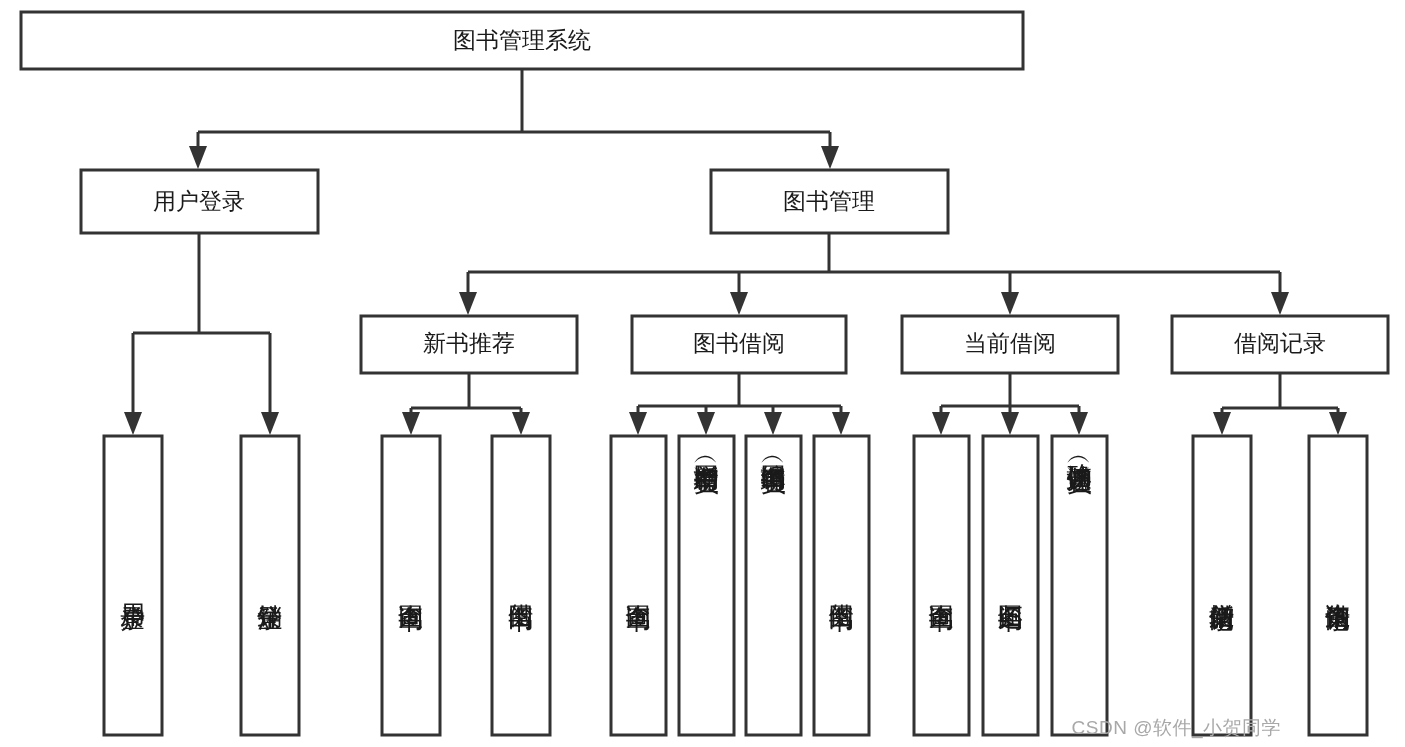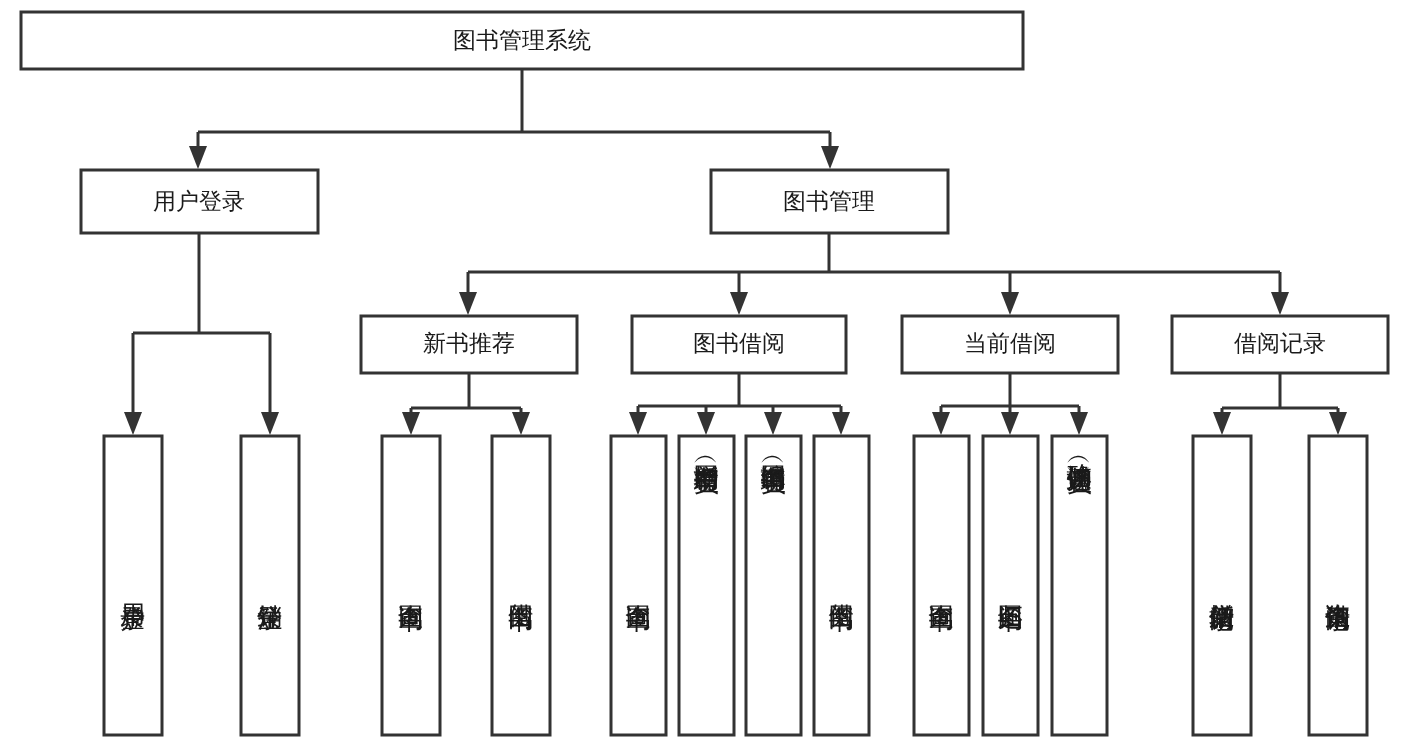--- a/index.html
+++ b/index.html
@@ -248,14 +248,15 @@
   <div class="vlabel" style="left:746px; top:436px; width:55px; height:299px; justify-content:flex-start; padding-top:8px; box-sizing:border-box;">编辑图书（管理员）</div>
   <div class="vlabel" style="left:814px; top:436px; width:55px; height:299px;">借阅图书</div>
 
   <div class="vlabel" style="left:914px; top:436px; width:55px; height:299px;">查询图书</div>
   <div class="vlabel" style="left:983px; top:436px; width:55px; height:299px;">归还图书</div>
   <div class="vlabel" style="left:1052px; top:436px; width:55px; height:299px; justify-content:flex-start; padding-top:8px; box-sizing:border-box;">确认归还（管理员）</div>
 
   <div class="vlabel" style="left:1193px; top:436px; width:58px; height:299px;">新增借阅记录</div>
   <div class="vlabel" style="left:1309px; top:436px; width:58px; height:299px;">查询借阅记录</div>
 
+  <div class="watermark">CSDN @软件_小贺同学</div>
 
 </div>
 
 </body></html>

